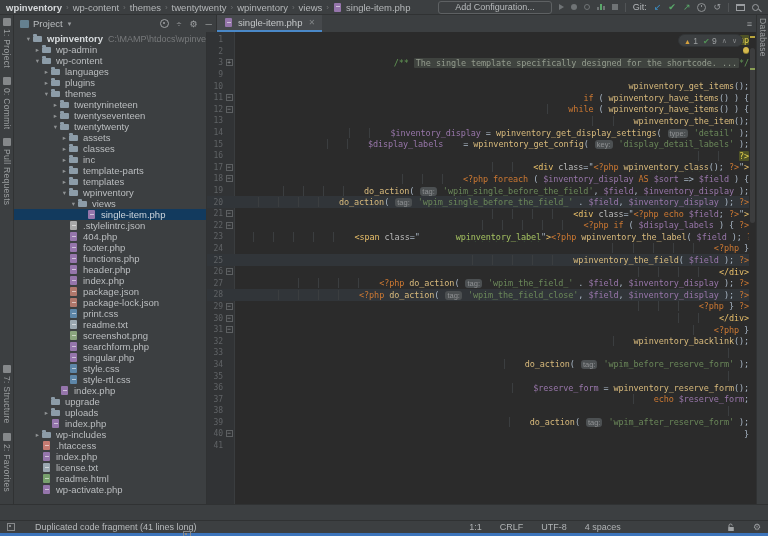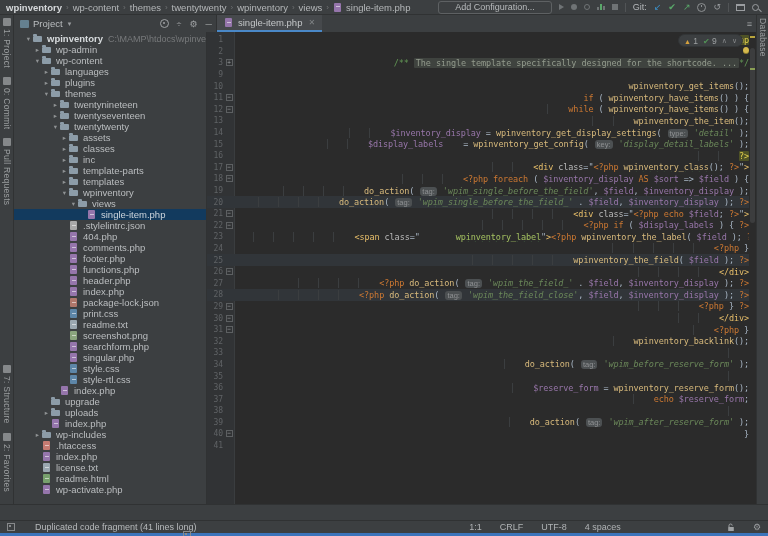--- a/index.html
+++ b/index.html
@@ -83,21 +83,21 @@
   .gutterbg{position:absolute;left:0;top:0;bottom:0;width:27px;background:#313335;border-right:1px solid #3a3d3f;}
   .lines{position:absolute;left:0;top:2px;right:7px;}
   .eline{height:11.6px;display:flex;align-items:center;white-space:pre;font-family:"DejaVu Sans Mono",monospace;font-size:8.5px;letter-spacing:-0.1px;color:#a9b7c6;}
   .eline.dup{background:#313539;}
   .ln{width:16px;flex:none;text-align:right;color:#606366;font-size:8px;padding-right:1px;}
   .fm{width:10px;flex:none;display:flex;justify-content:center;}
   .fbox{width:5px;height:5px;border:1px solid #5d6062;background:#313335;color:#9fa2a4;font-size:6px;line-height:4px;text-align:center;}
   .lcode{flex:1;overflow:hidden;text-align:right;}
   .iu{border-left:1px solid #3b3e40;margin-left:-1px;}
   .tk-p{color:#a9b7c6;} .tk-k{color:#cc7832;} .tk-ph{color:#cc7832;}
-  .tk-v{color:#9876aa;} .tk-s{color:#6a8759;font-style:italic;} .tk-f{color:#d8ba7c;}
+  .tk-v{color:#9876aa;} .tk-s{color:#6a8759;} .tk-f{color:#d8ba7c;}
   .tk-t{color:#e8bf6a;} .tk-a{color:#bababa;} .tk-av{color:#a5c261;padding-left:36px;} .tk-c{color:#629755;}
   .u{text-decoration:underline;text-decoration-style:wavy;text-decoration-color:#54a857;text-decoration-thickness:1px;text-underline-offset:1px;}
   .hl{background:#4e5226;color:#e3cf4e;border-radius:1px;}
   .hint{background:#4c5052;color:#8f9193;border-radius:3px;padding:0 2px;margin:0 1px;font-size:7.5px;line-height:9px;font-family:"Liberation Sans",sans-serif;letter-spacing:0;}
   .fold-chip{background:#3f433f;color:#939b8d;padding:0 2px;border-radius:1px;}
   .caret{display:inline-block;width:1px;height:9px;background:#c8c8c8;vertical-align:middle;}
   .bulb{display:inline-block;width:6px;height:6px;background:#d6b94d;border-radius:50%;margin-left:3px;border-bottom:1px solid #8a7a2e;}
   .insp{position:absolute;top:2px;right:13px;display:flex;align-items:center;gap:5px;font-size:8.5px;color:#9da0a2;background:#3c3f41;border:1px solid #323537;border-radius:7px;padding:0 5px;height:11px;}
   .insp .w{color:#d6a13d;font-size:7px;} .insp .ok{color:#539257;font-size:8px;} .insp .ar{color:#87898b;font-size:7px;}
   .sb{position:absolute;right:1px;top:16px;width:5px;height:175px;background:#4a4d4f;border-radius:3px;opacity:.55;}
@@ -305,41 +305,41 @@
               <span class="tlabel">.stylelintrc.json</span>
             </div>
             <div class="trow" style="padding-left: 46px;">
               <span class="tarr"></span>
               <span class="ti ti-file" style="--fc: #9575ab;"></span>
               <span class="tlabel">404.php</span>
             </div>
             <div class="trow" style="padding-left: 46px;">
               <span class="tarr"></span>
               <span class="ti ti-file" style="--fc: #9575ab;"></span>
-              <span class="tlabel">comments.php</span>
-            </div>
-            <div class="trow" style="padding-left: 46px;">
-              <span class="tarr"></span>
-              <span class="ti ti-file" style="--fc: #9575ab;"></span>
               <span class="tlabel">footer.php</span>
             </div>
             <div class="trow" style="padding-left: 46px;">
               <span class="tarr"></span>
               <span class="ti ti-file" style="--fc: #9575ab;"></span>
               <span class="tlabel">functions.php</span>
             </div>
             <div class="trow" style="padding-left: 46px;">
               <span class="tarr"></span>
               <span class="ti ti-file" style="--fc: #9575ab;"></span>
               <span class="tlabel">header.php</span>
             </div>
             <div class="trow" style="padding-left: 46px;">
               <span class="tarr"></span>
               <span class="ti ti-file" style="--fc: #9575ab;"></span>
               <span class="tlabel">index.php</span>
+            </div>
+            <div class="trow" style="padding-left: 46px;">
+              <span class="tarr"></span>
+              <span class="ti ti-file" style="--fc: #b0776b;"></span>
+              <span class="tlabel">package.json</span>
             </div>
             <div class="trow" style="padding-left: 46px;">
               <span class="tarr"></span>
               <span class="ti ti-file" style="--fc: #b0776b;"></span>
               <span class="tlabel">package-lock.json</span>
             </div>
             <div class="trow" style="padding-left: 46px;">
               <span class="tarr"></span>
               <span class="ti ti-file" style="--fc: #5d86a8;"></span>
               <span class="tlabel">print.css</span>

